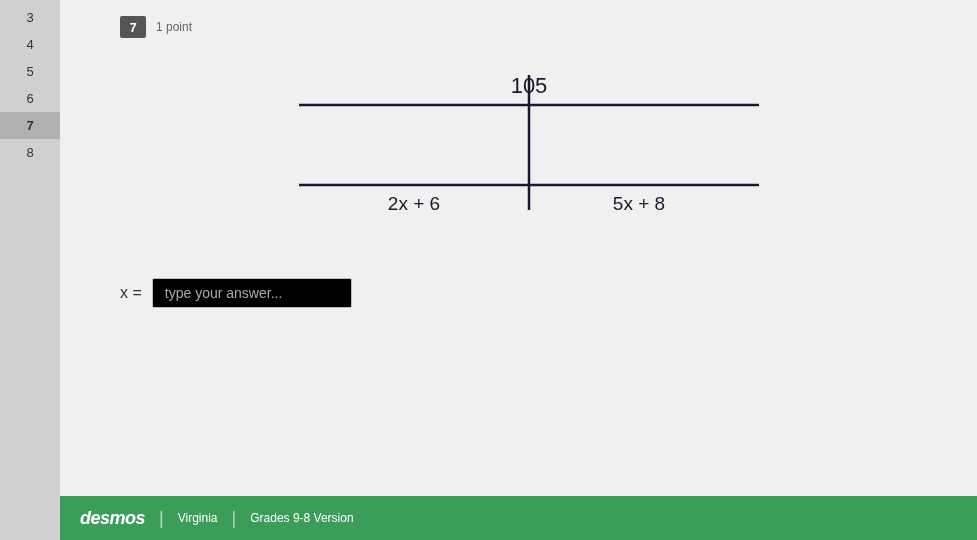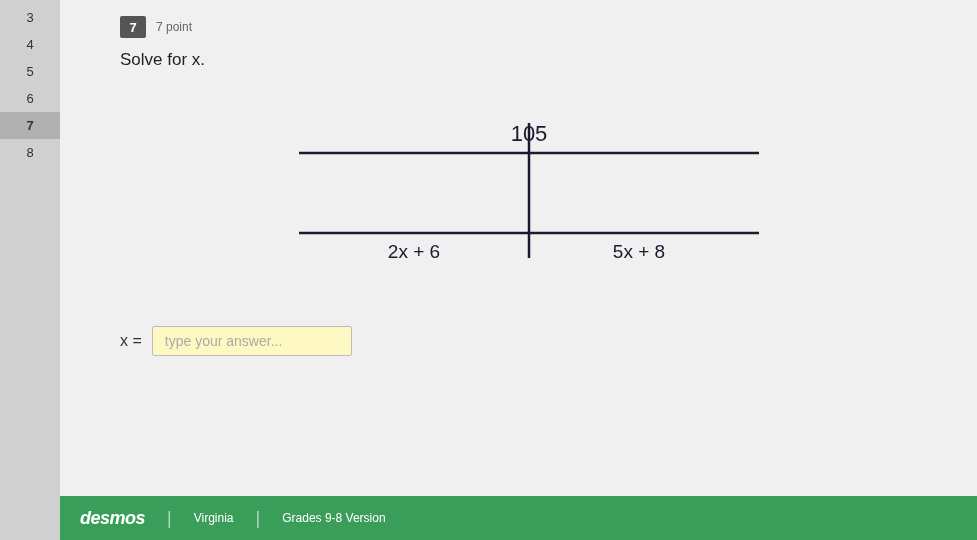--- a/index.html
+++ b/index.html
@@ -112,41 +112,41 @@
     }
 
     .x-equals {
       font-size: 16px;
       color: #333;
       font-weight: 400;
     }
 
     .answer-input {
       border: 1px solid #bbb;
-      background: #fef9c3;
+      background: #000000;
       padding: 6px 12px;
       font-size: 14px;
       color: #888;
       width: 200px;
       outline: none;
       border-radius: 2px;
     }
 
     .answer-input::placeholder {
       color: #aaa;
     }
 
     
     .bottom-bar {
       height: 44px;
       background: #3a9e5a;
       display: flex;
       align-items: center;
       padding: 0 20px;
-      gap: 8px;
+      gap: 0;
       flex-shrink: 0;
     }
 
     .desmos-logo {
       font-size: 18px;
       font-weight: bold;
       color: white;
       letter-spacing: -0.5px;
       font-style: italic;
     }
@@ -186,24 +186,23 @@
   <div class="sidebar-item">
     <span>8</span>
   </div>
 </div>
 
 <div class="main">
   <div class="question-area">
 
     <div class="question-header">
       <div class="question-number">7</div>
-      <span class="question-points">7 point</span>
+      <span class="question-points">1 point</span>
     </div>
 
-    <div class="question-text">Solve for x.</div>
 
     <div class="diagram-container">
       <svg class="diagram-svg" viewBox="0 0 560 190">
 
         <line x1="60" y1="50" x2="520" y2="50" stroke="#1a1a2e" stroke-width="2.5"></line>
 
         <text x="290" y="38" text-anchor="middle" font-size="22" font-weight="500" fill="#1a1a2e">105</text>
 
         <line x1="60" y1="130" x2="290" y2="130" stroke="#1a1a2e" stroke-width="2.5"></line>
 

